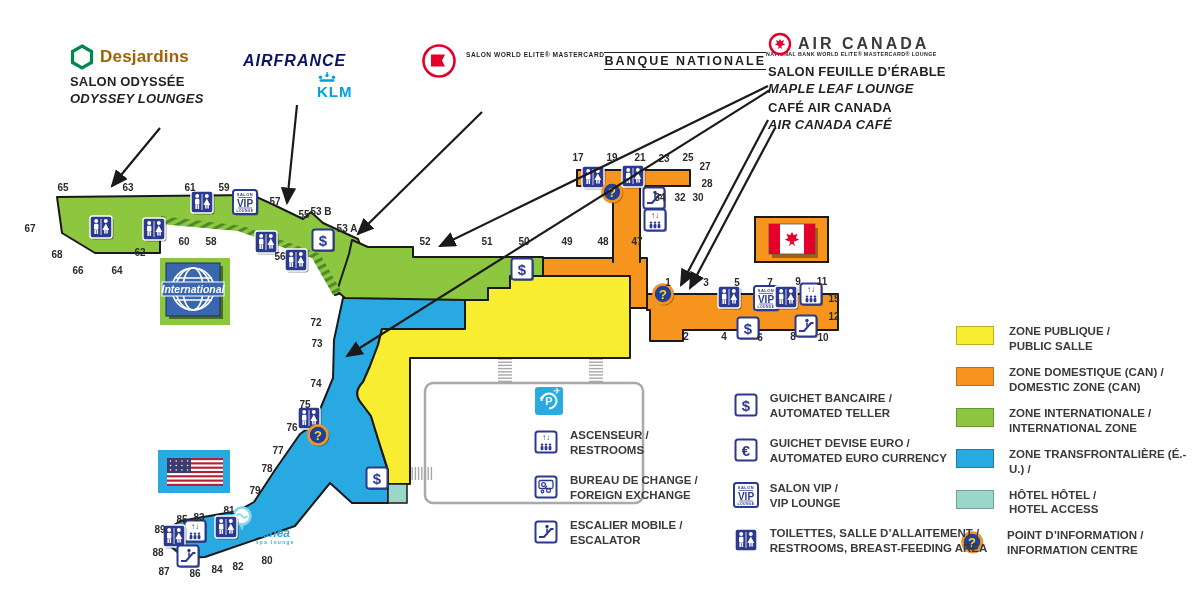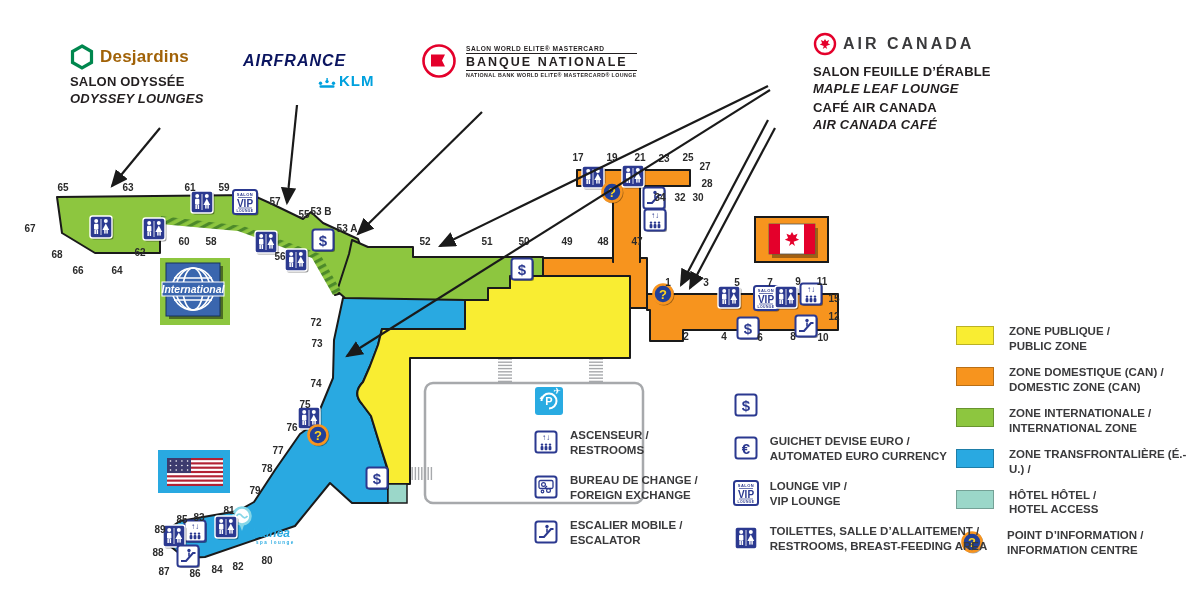--- a/index.html
+++ b/index.html
@@ -5,24 +5,24 @@
   html,body{margin:0;padding:0;background:#fff;font-family:"Liberation Sans",sans-serif;}
   #stage{position:relative;width:1200px;height:602px;background:#fff;overflow:hidden;}
   #map-svg{position:absolute;left:0;top:0;}
   .brand{position:absolute;color:#231f20;}
   .row{display:flex;align-items:center;gap:6px;}
   .dj-name{color:#a16207;font-weight:bold;font-size:17px;letter-spacing:.2px;}
   .b-l1{font-weight:bold;font-size:13px;margin-top:4px;letter-spacing:.2px;}
   .b-l2{font-weight:bold;font-style:italic;font-size:13px;margin-top:2px;letter-spacing:.2px;}
   .af-name{color:#0b1560;font-weight:bold;font-size:16px;letter-spacing:1px;font-style:italic;}
   .af-slash{display:inline-block;width:7px;height:14px;background:#E8112D;transform:skewX(-32deg);margin-left:5px;border-radius:1px;}
-  .klm-wrap{display:flex;flex-direction:row;align-items:flex-end;position:absolute;left:74px;top:20px;}
+  .klm-wrap{display:flex;flex-direction:column;align-items:flex-start;position:absolute;left:74px;top:20px;}
   .klm-name{color:#00A1DE;font-weight:bold;font-size:15px;letter-spacing:1px;}
   .bn-wrap{display:flex;align-items:center;gap:8px;}
-  .bn-txt{display:flex;flex-direction:column;}
+  .bn-txt{display:flex;flex-direction:row;}
   .bn-1{font-size:6.6px;font-weight:bold;letter-spacing:.5px;color:#231f20;}
   .bn-2{font-size:12.5px;font-weight:bold;letter-spacing:2px;color:#231f20;border-top:1px solid #231f20;border-bottom:1px solid #231f20;padding:1px 0;margin:1px 0;}
   .bn-3{font-size:5.3px;font-weight:bold;letter-spacing:.4px;color:#231f20;}
   .ac-name{font-weight:bold;font-size:16px;letter-spacing:3px;color:#3a3a3c;}
   .legend-zones{position:absolute;left:936px;top:324px;width:262px;}
   .lz-item{display:flex;align-items:flex-start;margin-bottom:11px;padding-left:20px;}
   .lz-swatch{width:36px;height:17px;margin-right:15px;margin-top:2px;border:1px solid rgba(0,0,0,.25);flex:none;}
   .lz-txt,.ls-txt{font-size:11.5px;font-weight:bold;color:#3A3A3C;line-height:1.3;}
   .legend-services{position:absolute;left:532px;top:384px;display:flex;}
   .ls-col{display:flex;flex-direction:column;}
@@ -489,40 +489,40 @@
       <circle cx="19" cy="19" r="15.5" fill="#fff" stroke="#E4002B" stroke-width="2.6"></circle>
       <path d="M11,12.5 h14 l-3,6 3,6 h-14 z" fill="#E4002B"></path>
     </svg>
     <div class="bn-txt">
       <span class="bn-1">SALON WORLD ELITE® MASTERCARD</span>
       <span class="bn-2">BANQUE NATIONALE</span>
       <span class="bn-3">NATIONAL BANK WORLD ELITE® MASTERCARD® LOUNGE</span>
     </div>
   </div>
 
-  <div class="brand" style="left:813px;top:32px">
+  <div class="brand" style="left:768px;top:32px">
     <div class="row">
       <svg width="24" height="24">
         <circle cx="12" cy="12" r="10" fill="#fff" stroke="#E4002B" stroke-width="2.4"></circle>
         <path transform="translate(12,12) scale(0.85)" fill="#E4002B" d="M0,-6 L1.6,-3.2 L4.8,-4.6 L3.4,-0.8 L6.2,0.6 L1.4,2.4 L2.6,6 L0,4.2 L-2.6,6 L-1.4,2.4 L-6.2,0.6 L-3.4,-0.8 L-4.8,-4.6 L-1.6,-3.2 Z"></path>
       </svg>
       <span class="ac-name">AIR CANADA</span>
     </div>
     <div class="b-l1" style="margin-top:8px">SALON FEUILLE D’ÉRABLE</div>
     <div class="b-l2">MAPLE LEAF LOUNGE</div>
     <div class="b-l1" style="">CAFÉ AIR CANADA</div>
     <div class="b-l2">AIR CANADA CAFÉ</div>
   </div>
 
   <div class="legend-zones" id="legend-zones">
       <div class="lz-item">
         <div class="lz-swatch" style="background: rgb(249, 237, 50);"></div>
         <div class="lz-txt">
           <div>ZONE PUBLIQUE /</div>
-          <div>PUBLIC ZONE</div>
+          <div>PUBLIC SALLE</div>
         </div>
       </div>
       <div class="lz-item">
         <div class="lz-swatch" style="background: rgb(247, 148, 30);"></div>
         <div class="lz-txt">
           <div>ZONE DOMESTIQUE (CAN) /</div>
           <div>DOMESTIC ZONE (CAN)</div>
         </div>
       </div>
       <div class="lz-item">
@@ -608,20 +608,24 @@
             <div>ESCALATOR</div>
           </div>
         </div>
       </div>
     <div class="ls-col ls-col2" id="ls-col2">
         <div class="ls-item">
           <svg width="28" height="28">
             <rect x="3.5" y="3.5" width="21" height="21" rx="2.5" fill="#fff" stroke="#2B3990" stroke-width="2"></rect>
             <text x="14" y="19.5" text-anchor="middle" font-family="&quot;Liberation Sans&quot;,sans-serif" fill="#2B3990" font-size="15px" font-weight="bold">$</text>
           </svg>
+          <div class="ls-txt">
+            <div>GUICHET BANCAIRE /</div>
+            <div>AUTOMATED TELLER</div>
+          </div>
         </div>
         <div class="ls-item">
           <svg width="28" height="28">
             <rect x="3.5" y="3.5" width="21" height="21" rx="2.5" fill="#fff" stroke="#2B3990" stroke-width="2"></rect>
             <text x="14" y="19.5" text-anchor="middle" font-family="&quot;Liberation Sans&quot;,sans-serif" fill="#2B3990" font-size="15px" font-weight="bold">€</text>
           </svg>
           <div class="ls-txt">
             <div>GUICHET DEVISE EURO /</div>
             <div>AUTOMATED EURO CURRENCY</div>
           </div>
@@ -629,21 +633,21 @@
         <div class="ls-item">
           <svg width="28" height="28">
             <rect x="2" y="2" width="24" height="24" rx="2.5" fill="#fff" stroke="#2B3990" stroke-width="2"></rect>
             <text x="14" y="7.5" text-anchor="middle" font-family="&quot;Liberation Sans&quot;,sans-serif" fill="#2B3990" font-size="4px" font-weight="bold" letter-spacing=".5px">SALON</text>
             <text x="14" y="18.5" text-anchor="middle" font-family="&quot;Liberation Sans&quot;,sans-serif" fill="#2B3990" font-size="10px" font-weight="bold">VIP</text>
             <line x1="7" y1="9.5" x2="21" y2="9.5" stroke="#2B3990" stroke-width="0.7"></line>
             <line x1="7" y1="20" x2="21" y2="20" stroke="#2B3990" stroke-width="0.7"></line>
             <text x="14" y="23.5" text-anchor="middle" font-family="&quot;Liberation Sans&quot;,sans-serif" fill="#2B3990" font-size="3.4px" font-weight="bold" letter-spacing=".4px">LOUNGE</text>
           </svg>
           <div class="ls-txt">
-            <div>LOUNGE VIP /</div>
+            <div>SALON VIP /</div>
             <div>VIP LOUNGE</div>
           </div>
         </div>
         <div class="ls-item">
           <svg width="28" height="28">
             <g>
               <rect x="3" y="3" width="22" height="22" rx="2.5" fill="#2B3990" stroke="#fff" stroke-width="1.4"></rect>
               <line x1="14" y1="6" x2="14" y2="22" stroke="#fff" stroke-width="0.8"></line>
               <circle cx="9.2" cy="8" r="2" fill="#fff"></circle>
               <rect x="7" y="10.8" width="4.4" height="6" rx="1.2" fill="#fff"></rect>

